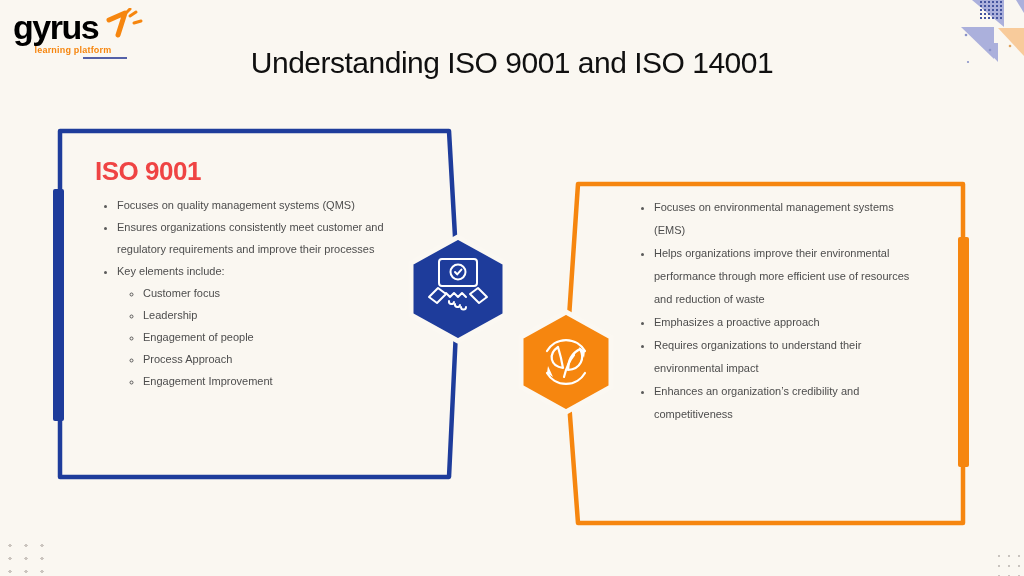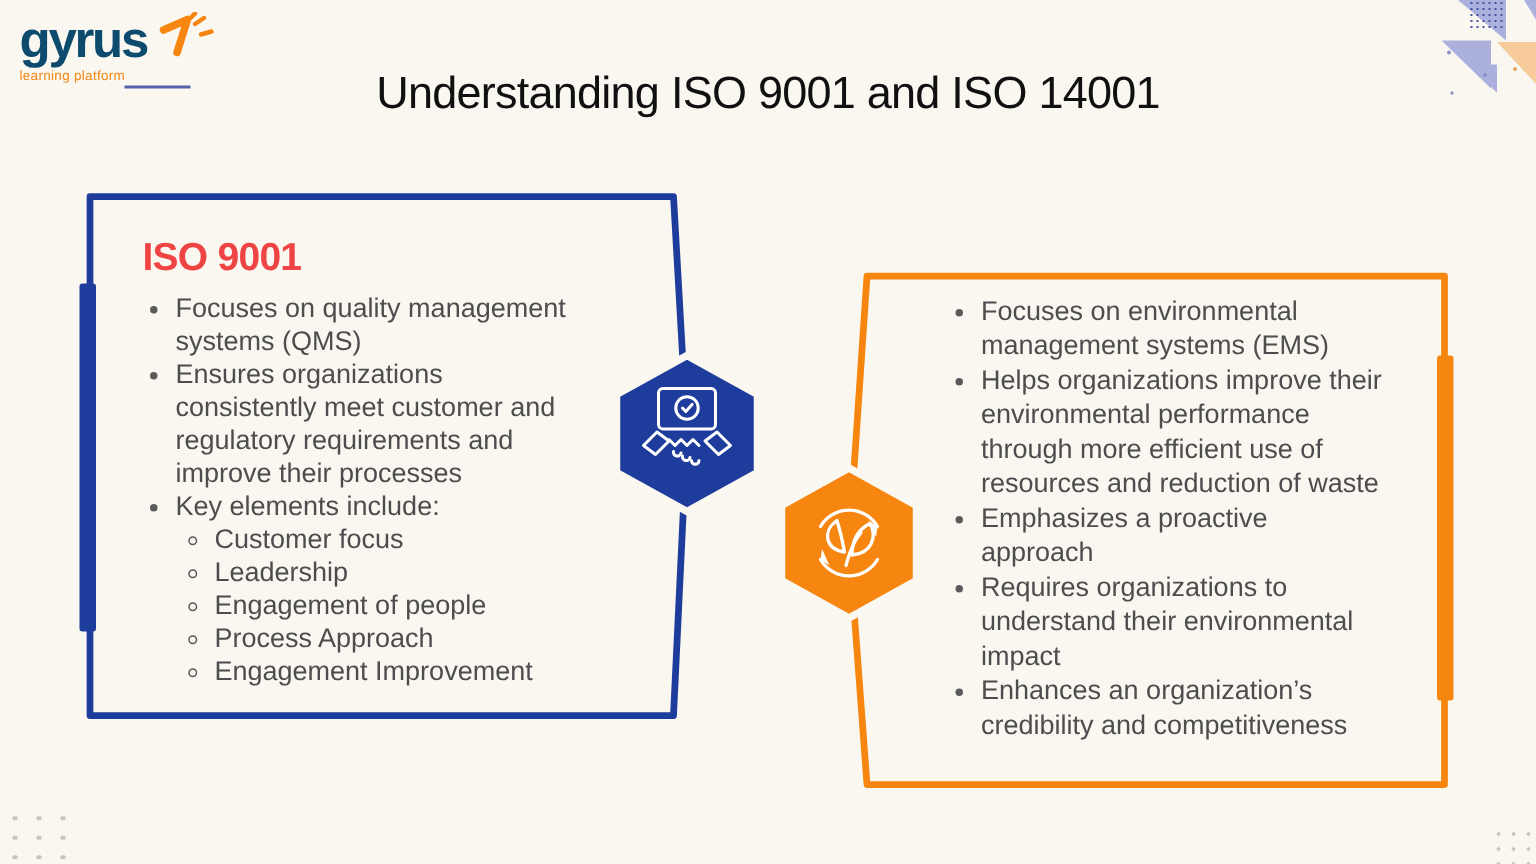--- a/index.html
+++ b/index.html
@@ -8,41 +8,41 @@
     position:relative;
     width:1024px; height:576px;
     background:#faf7f1;
     overflow:hidden;
     font-family:"Liberation Sans", sans-serif;
   }
   
   .logo { position:absolute; left:13px; top:10px; width:120px; }
   .logo-brand {
     font-size:34px; font-weight:bold; letter-spacing:-1.5px;
-    color:#0c4a6e; line-height:1;
+    color:#000000; line-height:1;
   }
   .logo-spark { position:absolute; left:92px; top:-2px; }
   .logo-tagline {
-    margin-top:1px; text-align:left;
-    font-size:9px; font-weight:normal; color:#f6860f; letter-spacing:0.2px;
+    margin-top:1px; text-align:center;
+    font-size:9px; font-weight:bold; color:#f6860f; letter-spacing:0.2px;
   }
   .logo-subline {
     margin:2px 6px 0 auto; width:44px; height:2px; background:#2b3b96; opacity:.8;
   }
   .page-title {
     position:absolute; top:46px; left:0; width:100%;
     text-align:center;
     font-size:30px; font-weight:normal; color:#101010; letter-spacing:-0.5px;
   }
   
   svg.diagram { position:absolute; left:0; top:0; }
   
   .card-text { position:absolute; }
   .card-text h2 { font-size:26px; font-weight:bold; color:#ef4444; letter-spacing:-0.5px; }
-  .card-text ul { margin:0; padding-left:22px; color:#4d4d4d; font-size:18px; }
+  .card-text ul { margin:0; padding-left:22px; color:#4d4d4d; font-size:11px; }
   .card-text li::marker { color:#5a5a5a; }
   .card-text ul.sub { list-style-type:circle; padding-left:26px; margin-top:0; }
   .card-iso9001 { left:95px; top:156px; width:300px; }
   .card-iso9001 ul { line-height:22px; width:290px; }
   .card-iso9001 h2 { margin-bottom:7px; }
   .card-iso14001 { left:632px; top:196px; width:300px; }
   .card-iso14001 ul { line-height:23px; width:292px; }
   .card-iso14001 h2 { margin-bottom:11px; }
   
   .dots { position:absolute; }

